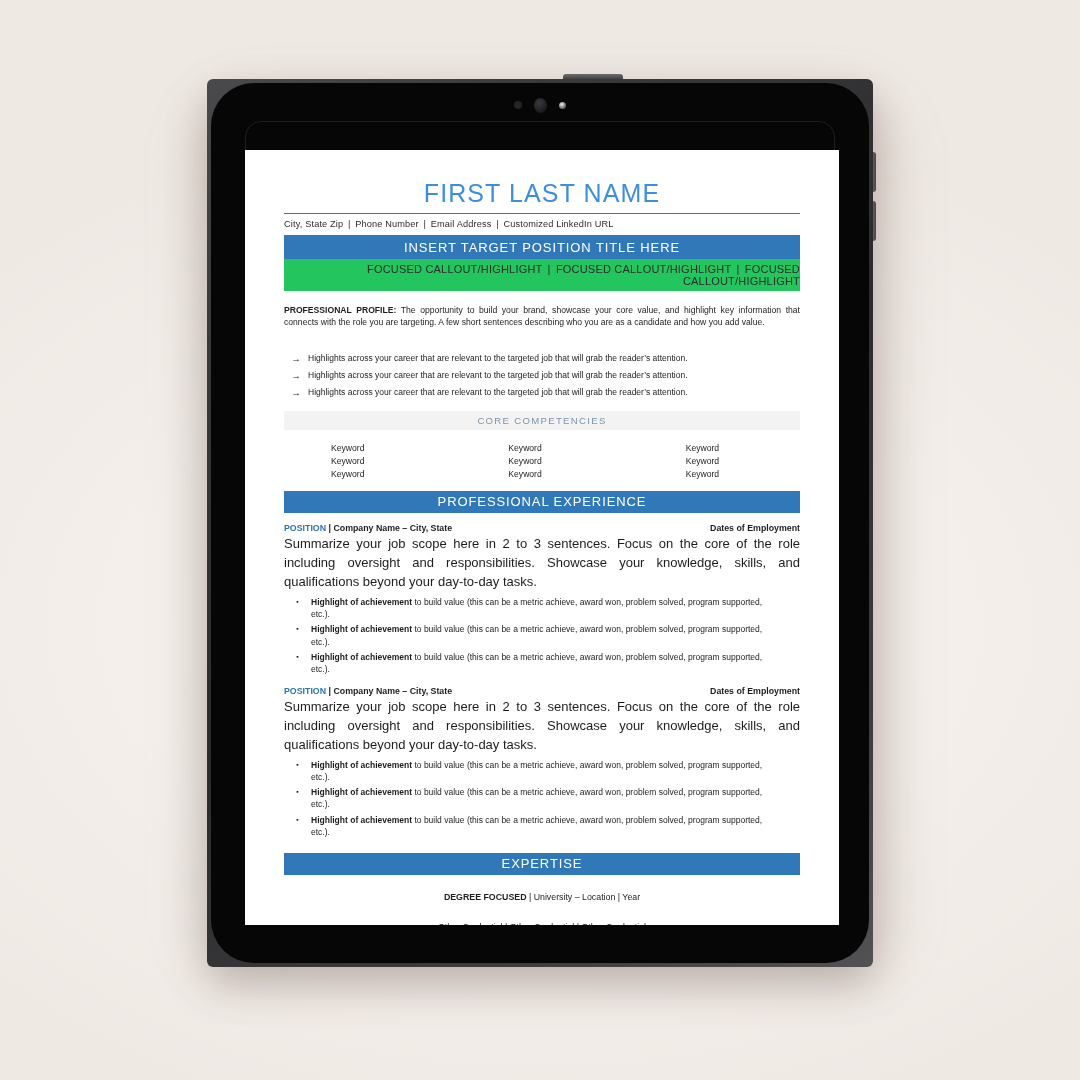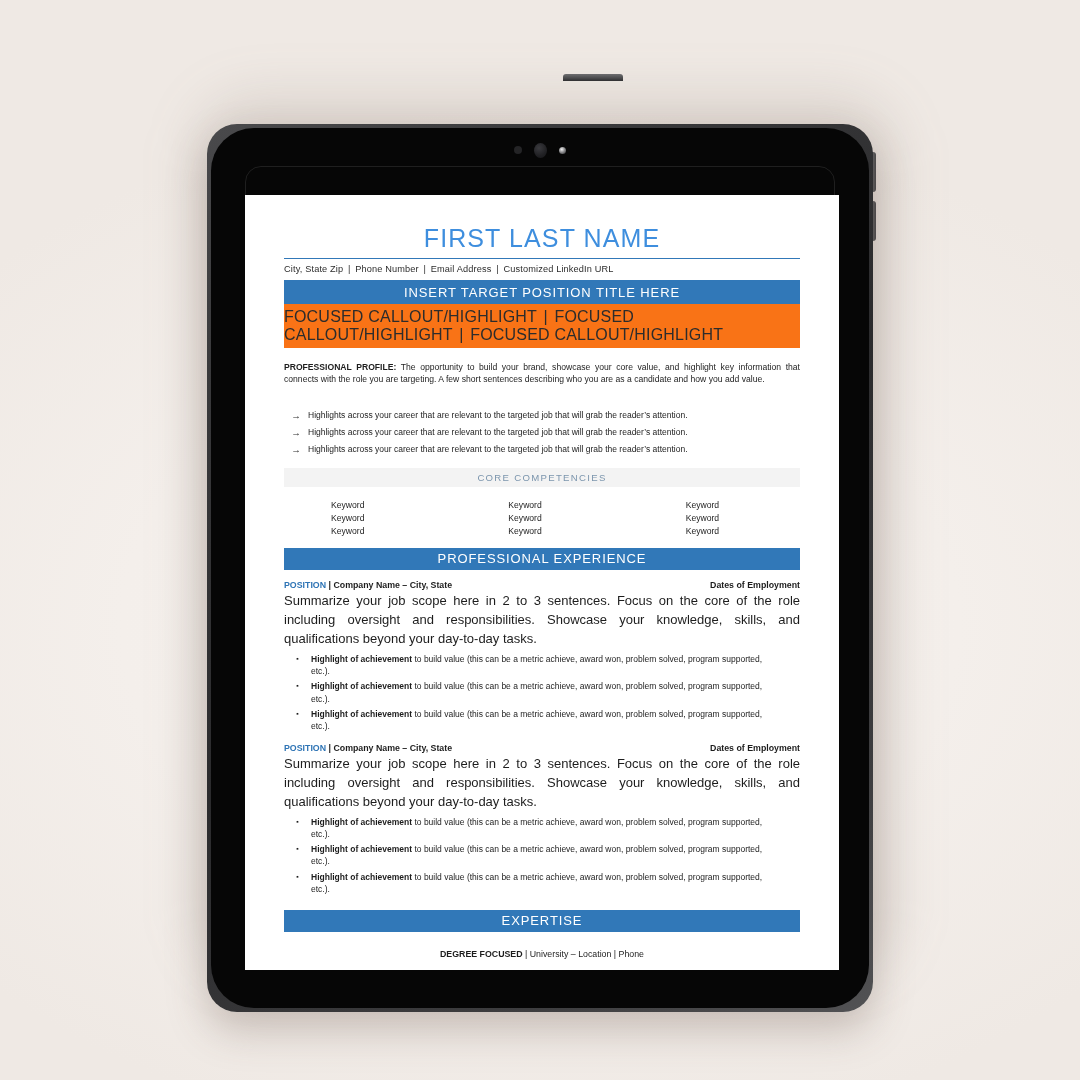--- a/index.html
+++ b/index.html
@@ -34,26 +34,25 @@
     filter: blur(26px);
   }
 
   
   #tablet {
     position: absolute;
     left: 207px;
     top: 79px;
     width: 666px;
     height: 888px;
-    border-radius: 30px;
+    border-radius: 6px;
     background: linear-gradient(145deg, #4a4a4c 0%, #3a3a3c 18%, #2b2b2d 50%, #3d3d3f 82%, #525254 100%);
     box-shadow: 0 18px 40px rgba(90, 70, 58, 0.28);
     padding: 4px;
     box-sizing: border-box;
-    margin-top: 45px;
   }
   #tablet-body {
     width: 100%;
     height: 100%;
     border-radius: 43px;
     background: #060606;
     box-sizing: border-box;
     position: relative;
     overflow: hidden;
   }
@@ -158,23 +157,23 @@
     background: #3178b8;
     color: #ffffff;
     text-align: center;
     font-size: 13px;
     font-weight: 400;
     letter-spacing: 0.9px;
     padding: 3px 0 4px 0;
   }
 
   .band-gray {
-    background: #f97316;
-    text-align: left;
-    font-size: 16px;
+    background: #22c55e;
+    text-align: right;
+    font-size: 11px;
     color: #2c2c2c;
     letter-spacing: 0.2px;
     padding: 4px 0 4px 0;
   }
 
   .section-gray {
     background: #f3f3f3;
     text-align: center;
     color: #7b95ad;
     font-size: 9.6px;
@@ -423,21 +422,21 @@
               </div>
               <div class="ach-item">
                 <span class="ach-bullet">▪</span>
                 <span class="ach-text"><b>Highlight of achievement</b><span> to build value (this can be a metric achieve, award won, problem solved, program supported, etc.).</span></span>
               </div>
             </div>
           </div>
 
           <div class="band-blue band-spacer-top">EXPERTISE</div>
           <div class="edu-block">
-            <div class="edu-degree"><b>DEGREE FOCUSED</b><span> | University – Location | Phone</span></div>
+            <div class="edu-degree"><b>DEGREE FOCUSED</b><span> | University – Location | Year</span></div>
             <div class="edu-other">Other Credential | Other Credential | Other Credential</div>
           </div>
 
         </div>
       </div>
 
     </div>
   </div>
 </div>
 

